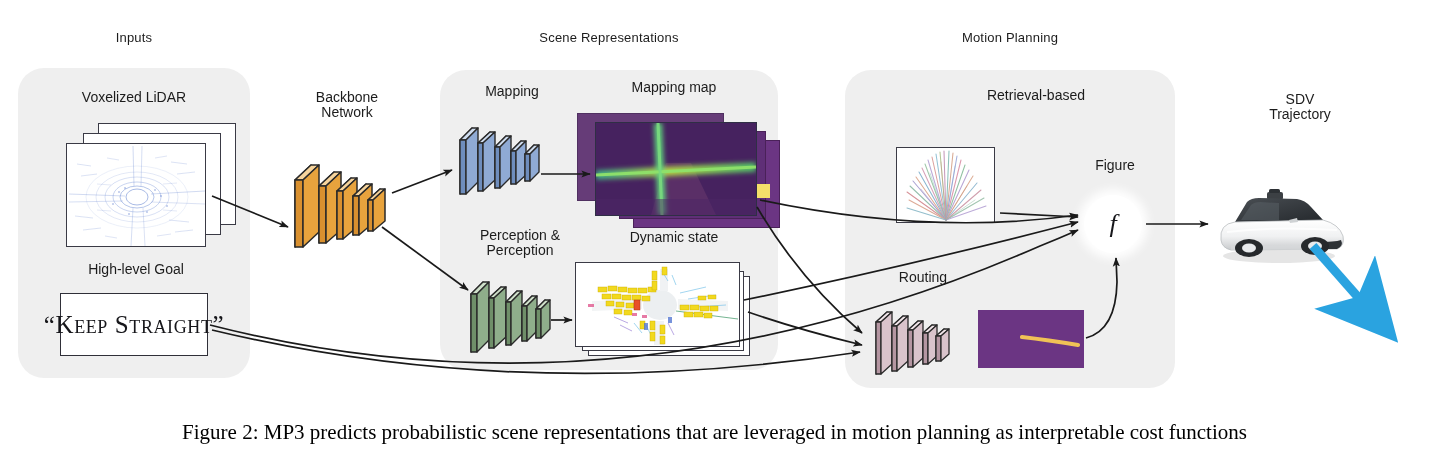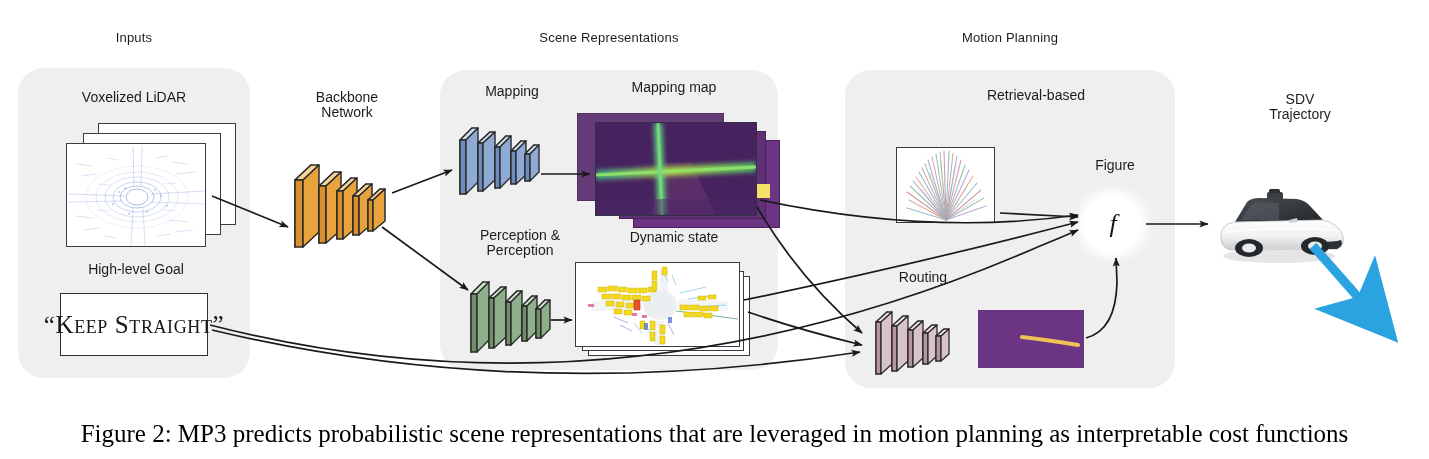--- a/index.html
+++ b/index.html
@@ -110,21 +110,21 @@
   }
 
   
   .caption {
     position: absolute;
     left: 0;
     top: 420px;
     width: 1429px;
     text-align: center;
     font-family: "Liberation Serif", serif;
-    font-size: 25px;
+    font-size: 21px;
     color: #000000;
     white-space: nowrap;
   }
 
   
   .watermark {
     position: absolute;
     right: 14px;
     top: 381px;
     font-family: "Liberation Sans", sans-serif;

